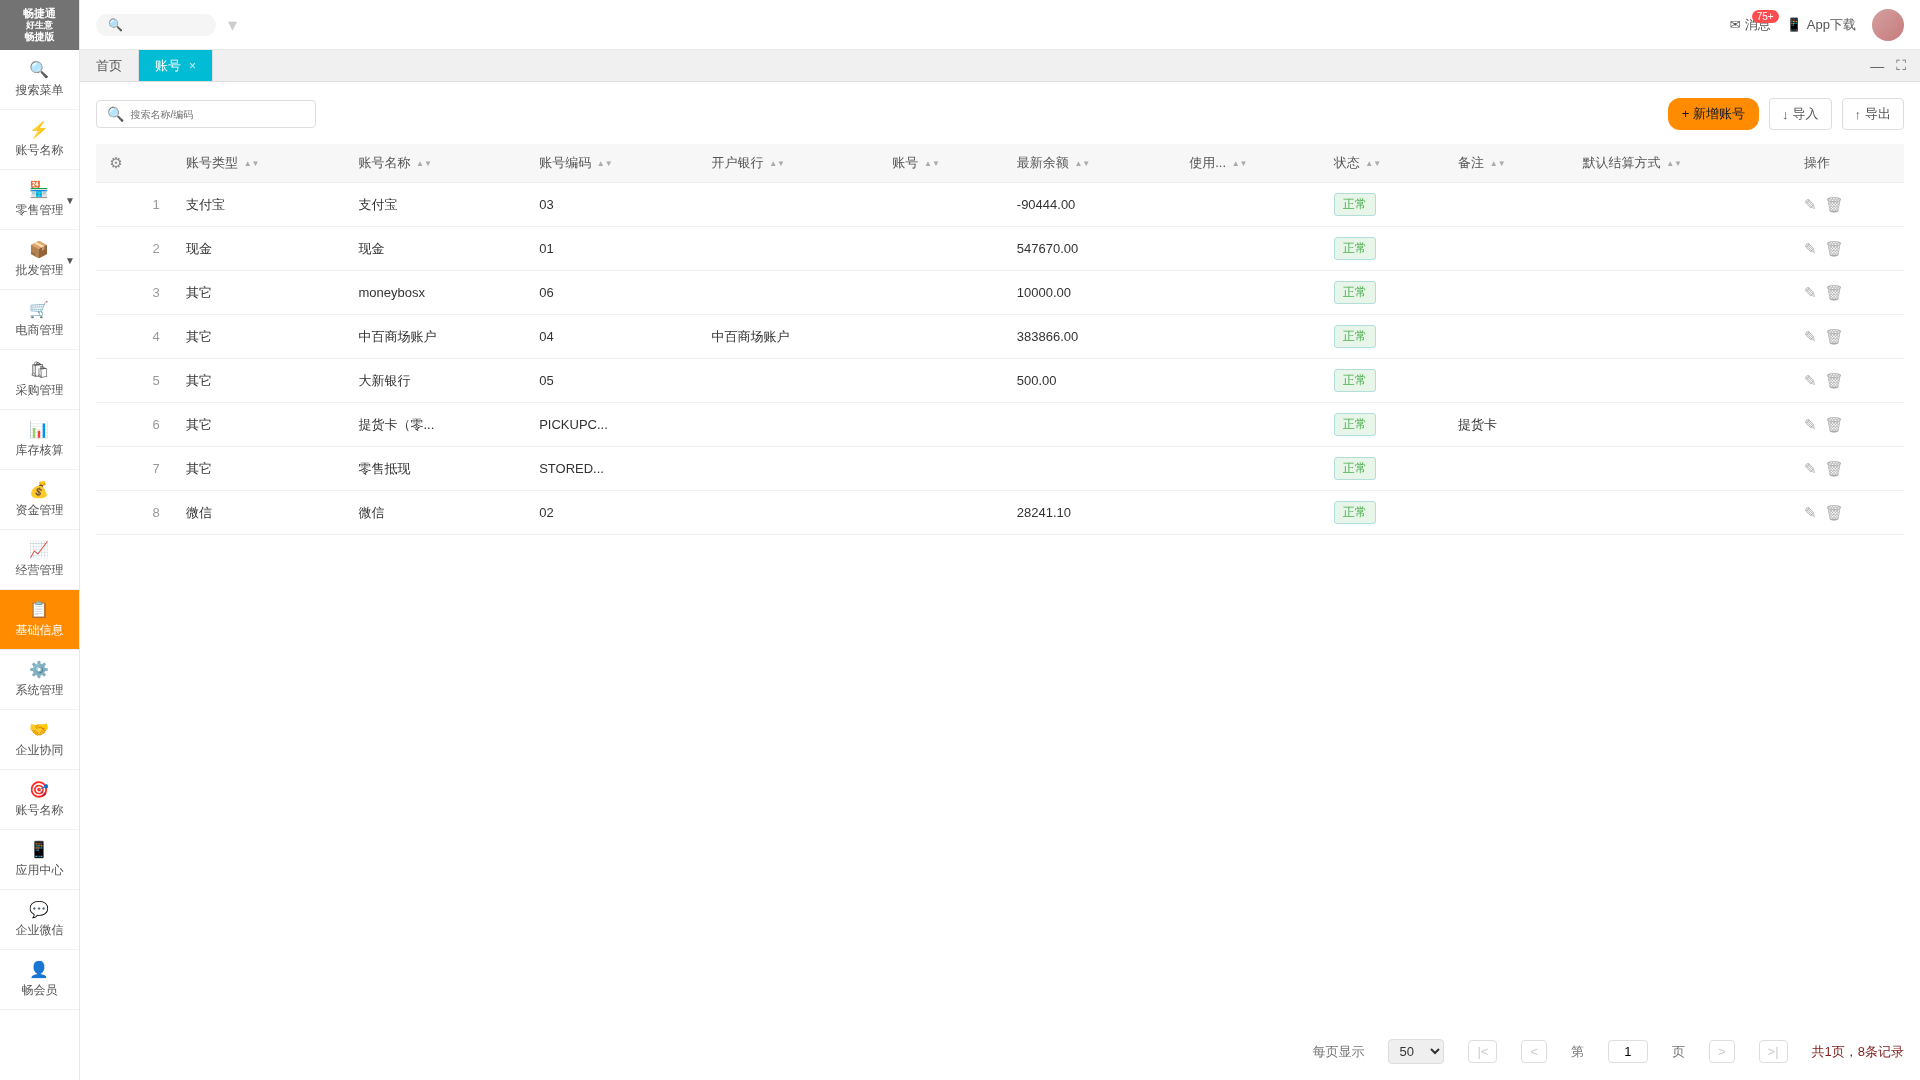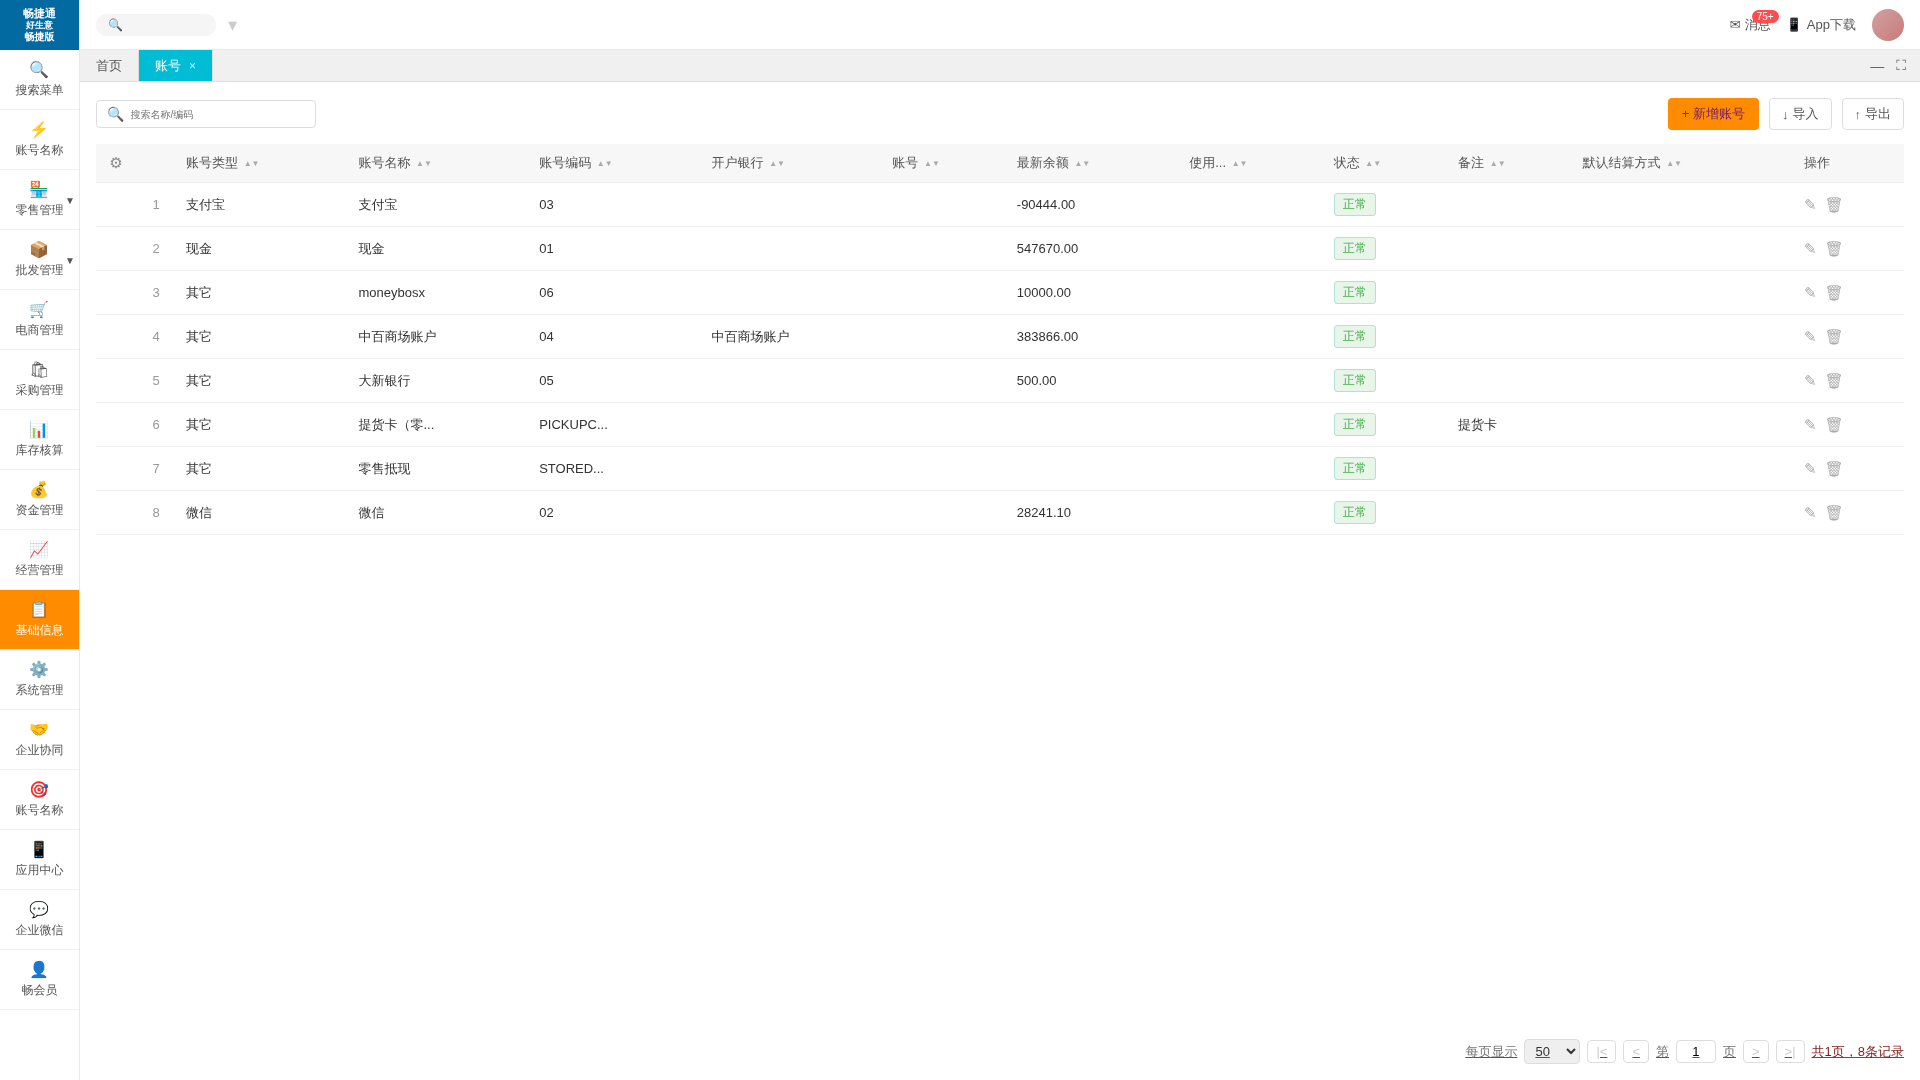--- a/index.html
+++ b/index.html
@@ -8,21 +8,21 @@
     
     .sidebar {
       width: 80px;
       background: #fff;
       display: flex;
       flex-direction: column;
       border-right: 1px solid #e8e8e8;
       flex-shrink: 0;
     }
     .sidebar-logo {
-      background: #0369a1;
+      background: #737373;
       height: 50px;
       display: flex;
       align-items: center;
       justify-content: center;
       color: #fff;
       font-size: 12px;
       font-weight: bold;
     }
     .sidebar-logo-inner {
       text-align: center;
@@ -202,23 +202,23 @@
       background: transparent;
     }
     .search-icon { color: #aaa; font-size: 14px; }
     .toolbar-right {
       display: flex;
       align-items: center;
       gap: 10px;
     }
     .btn-add {
       background: #ff8c00;
-      color: #701a75;
+      color: #0f172a;
       border: none;
-      border-radius: 4px;
+      border-radius: 12px;
       padding: 7px 14px;
       font-size: 13px;
       cursor: pointer;
       white-space: nowrap;
     }
     .btn-import, .btn-export {
       background: #fff;
       color: #555;
       border: 1px solid #ddd;
       border-radius: 4px;
@@ -280,25 +280,24 @@
     .settings-icon { color: #888; cursor: pointer; font-size: 15px; }
     .action-icons { display: flex; gap: 8px; align-items: center; }
     .action-icon { color: #aaa; cursor: pointer; font-size: 15px; }
 
     
     .pagination {
       display: flex;
       align-items: center;
       justify-content: flex-end;
       padding: 12px 0 0;
-      gap: 7px;
+      gap: 24px;
       font-size: 13px;
       color: #555;
       flex-shrink: 0;
-      text-decoration: underline;
     }
     .pagination-label { color: #777; }
     .page-size-select {
       border: 1px solid #ddd;
       border-radius: 4px;
       padding: 3px 6px;
       font-size: 13px;
       color: #333;
       cursor: pointer;
     }

